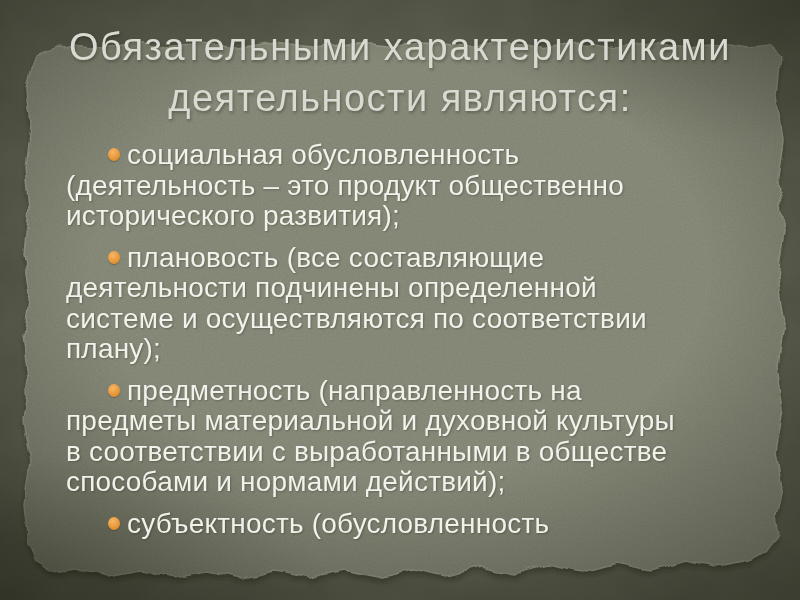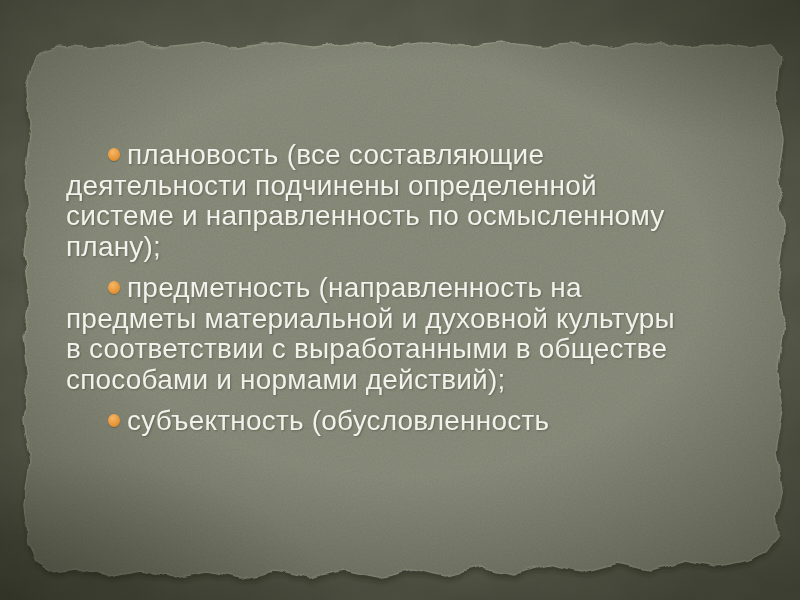--- a/index.html
+++ b/index.html
@@ -88,30 +88,38 @@
 
     <g filter="url(#torn)">
       <path fill="#8b8e7e" stroke="#9da08e" stroke-width="1.5" d="M 36,54 L 58,46 L 92,49 L 128,42 L 165,47 L 200,43 L 238,48 L 274,42 L 312,47 L 350,43 L 388,47 L 426,42 L 464,46 L 502,42 L 540,47 L 578,43 L 616,48 L 652,43 L 688,47 L 722,44 L 750,48 L 770,46 L 780,56 L 776,95 L 783,140 L 777,185 L 784,230 L 778,275 L 784,320 L 777,365 L 783,410 L 776,450 L 782,490 L 776,515 L 779,535 L 766,552 L 748,560 L 716,566 L 684,560 L 650,570 L 616,563 L 582,572 L 548,565 L 514,574 L 480,567 L 446,576 L 412,569 L 378,577 L 344,570 L 310,578 L 276,571 L 242,578 L 208,571 L 174,577 L 140,570 L 108,576 L 76,569 L 52,572 L 36,562 L 28,544 L 24,505 L 30,462 L 23,420 L 29,378 L 24,336 L 30,294 L 24,252 L 29,210 L 25,168 L 30,126 L 26,88 L 31,66 Z"></path>
     </g>
 
     <rect x="0" y="0" width="800" height="600" filter="url(#grain)"></rect>
   </svg>
 
   <div class="vignette"></div>
 
+  <div class="title">Обязательными характеристиками
+деятельности являются:</div>
 
   <div class="body">
 
+    <div class="para">
+      <span class="dot"></span>
+      <p>социальная обусловленность
+(деятельность – это продукт общественно
+исторического развития);</p>
+    </div>
 
 
     <div class="para">
       <span class="dot"></span>
       <p>плановость (все составляющие
 деятельности подчинены определенной
-системе и направленность по осмысленному
+системе и осуществляются по соответствии
 плану);</p>
     </div>
 
     <div class="para">
       <span class="dot"></span>
       <p>предметность (направленность на
 предметы материальной и духовной культуры
 в соответствии с выработанными в обществе
 способами и нормами действий);</p>
     </div>

